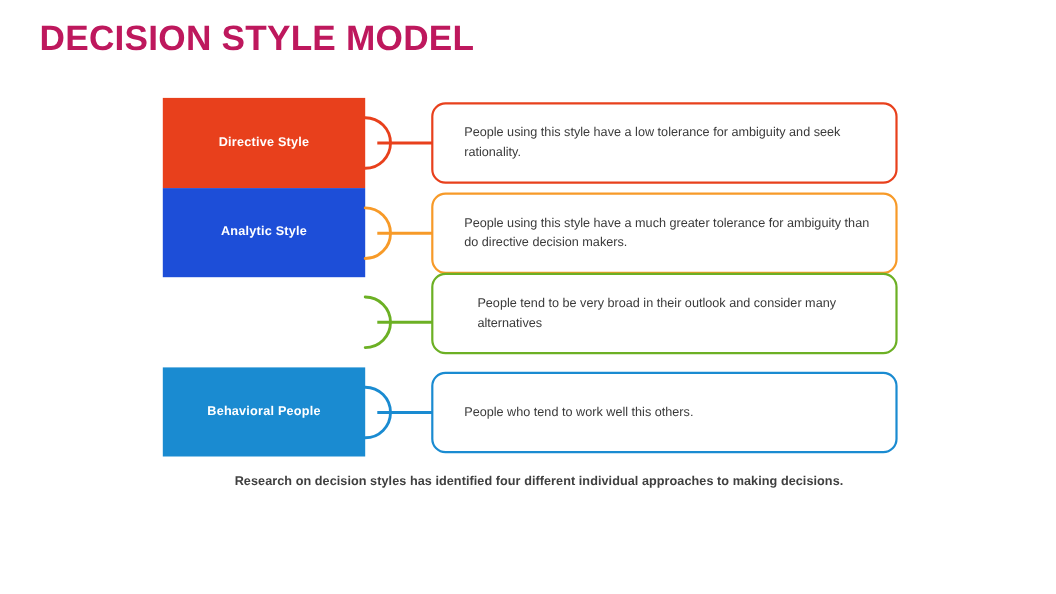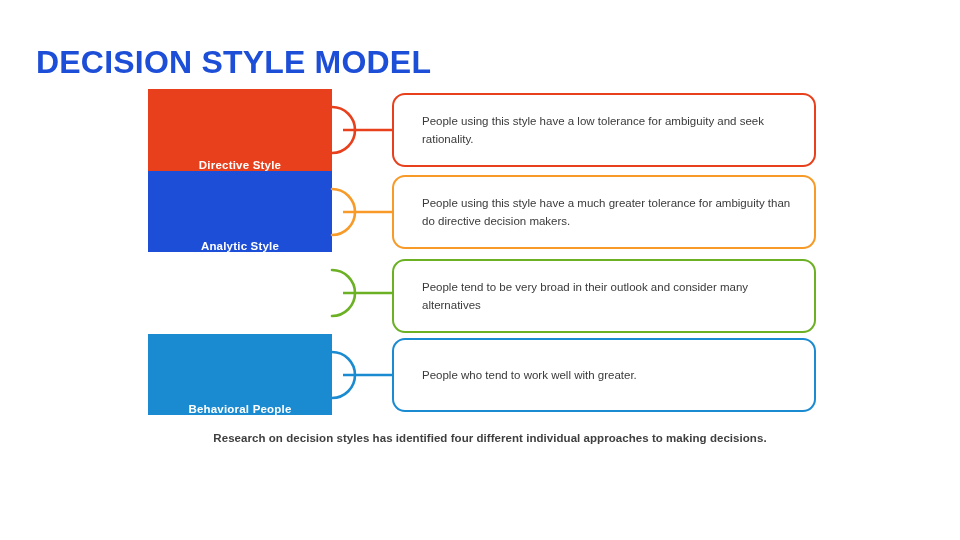--- a/index.html
+++ b/index.html
@@ -49,21 +49,21 @@
     top: 89px;
     width: 184px;
     height: 326px;
   }
   .band {
     position: absolute;
     left: 0;
     width: 184px;
     height: 81.5px;
     display: flex;
-    align-items: flex-end;
+    align-items: center;
     justify-content: center;
   }
   .band-label {
     color: #ffffff;
     font-size: 11.5px;
     font-weight: bold;
     letter-spacing: 0.2px;
     text-align: center;
     white-space: nowrap;
   }
@@ -116,21 +116,21 @@
     color: #3f3f3f;
     letter-spacing: 0.05px;
     padding-left: 20px;
   }
 </style>
 </head>
 <body style="background: rgb(255, 255, 255);">
 
 <div class="slide">
 
-  <div class="page-title" style="color: #1d4ed8; margin-top: 28px;">DECISION STYLE MODEL</div>
+  <div class="page-title" style="color: #be185d;">DECISION STYLE MODEL</div>
 
   <div class="diagram">
 
     <div class="stack">
 
       <div class="band" style="top: 0px; background: rgb(232, 64, 28);">
         <span class="band-label">Directive Style</span>
       </div>
 
       <div class="band" style="top: 81.5px; background: #1d4ed8;">
@@ -173,25 +173,25 @@
     </div>
 
     <div class="callout" style="top: 93px; border-color: rgb(232, 64, 28);">
       <div class="callout-text">People using this style have a low tolerance for ambiguity and seek rationality.</div>
     </div>
 
     <div class="callout" style="top: 174.5px; border-color: rgb(247, 154, 40);">
       <div class="callout-text">People using this style have a much greater tolerance for ambiguity than do directive decision makers.</div>
     </div>
 
-    <div class="callout" style="top: 259px; border-color: rgb(108, 176, 36);">
+    <div class="callout" style="top: 248px; border-color: rgb(108, 176, 36); padding-left: 12px;">
       <div class="callout-text">People tend to be very broad in their outlook and consider many alternatives</div>
     </div>
 
     <div class="callout" style="top: 337.5px; border-color: rgb(26, 139, 209);">
-      <div class="callout-text">People who tend to work well with greater.</div>
+      <div class="callout-text">People who tend to work well this others.</div>
     </div>
 
   </div>
 
   <div class="caption">Research on decision styles has identified four different individual approaches to making decisions.</div>
 
 </div>
 
 </body></html>

